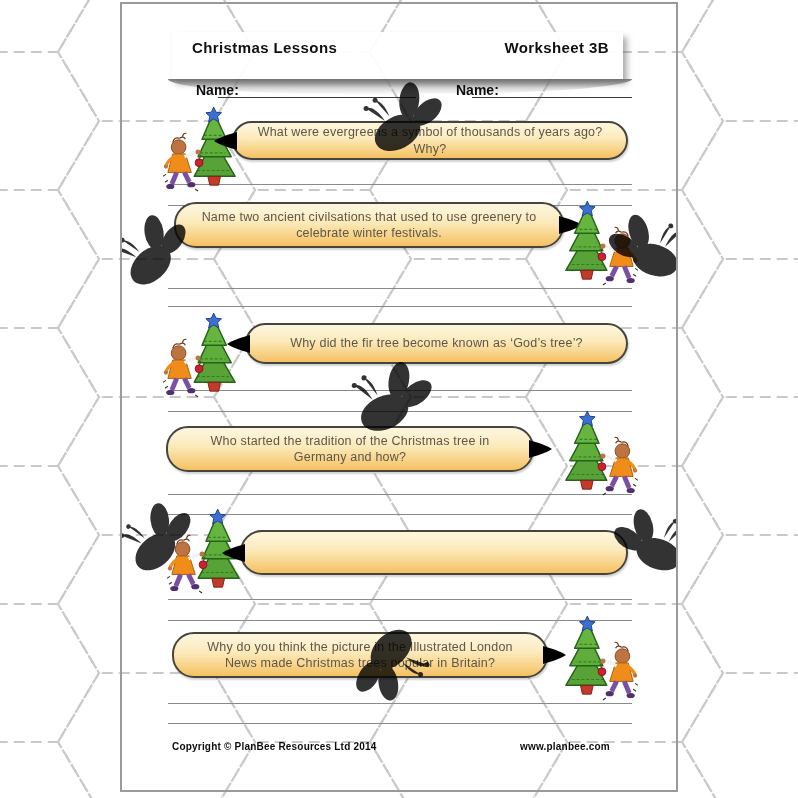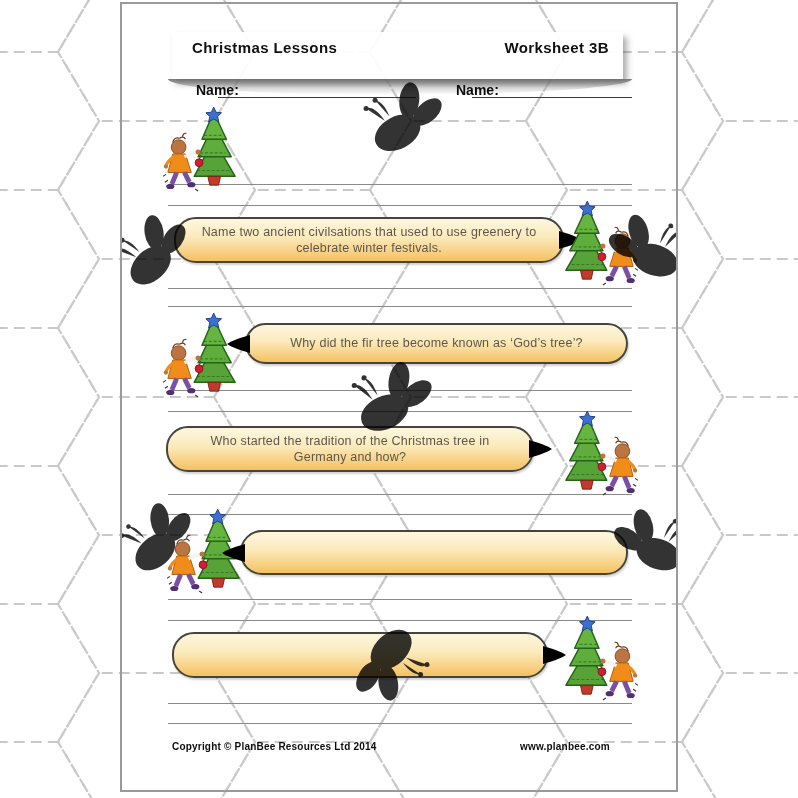--- a/index.html
+++ b/index.html
@@ -153,22 +153,28 @@
     <div class="rule" style="top:494px"></div>
     <div class="rule" style="top:514px"></div>
     <div class="rule" style="top:599px"></div>
     <div class="rule" style="top:620px"></div>
     <div class="rule" style="top:703px"></div>
     <div class="rule" style="top:723px"></div>
 
     <svg class="kid" style="left:163px;top:106px" viewBox="0 0 80 92">
         <use href="#kidtree"></use>
       </svg>
-
-    <div class="bubble" style="left:174px;top:217px;width:390px;height:46px">
+    <div class="bubble" style="left:232px;top:121px;width:396px;height:39px">
+      <svg class="tail l" viewBox="0 0 26 20">
+          <use href="#tailpath"></use>
+        </svg>
+      <span>What were evergreens a symbol of thousands of years ago? Why?</span>
+    </div>
+
+    <div class="bubble" style="left:174px;top:202px;width:390px;height:46px">
       <svg class="tail r" viewBox="0 0 26 20">
           <use href="#tailpath"></use>
         </svg>
       <span>Name two ancient civilsations that used to use greenery to celebrate winter festivals.</span>
     </div>
     <svg class="kid m" style="left:560px;top:200px" viewBox="0 0 80 92">
         <use href="#kidtree"></use>
       </svg>
 
     <svg class="kid" style="left:163px;top:312px" viewBox="0 0 80 92">
@@ -197,20 +203,21 @@
     <div class="bubble" style="left:240px;top:530px;width:388px;height:45px">
       <svg class="tail l" viewBox="0 0 26 20">
           <use href="#tailpath"></use>
         </svg>
     </div>
 
     <div class="bubble" style="left:172px;top:632px;width:376px;height:46px">
       <svg class="tail r" viewBox="0 0 26 20">
           <use href="#tailpath"></use>
         </svg>
+      <span>Why do you think the picture in the Illustrated London News made Christmas trees popular in Britain?</span>
     </div>
     <svg class="kid m" style="left:560px;top:615px" viewBox="0 0 80 92">
         <use href="#kidtree"></use>
       </svg>
 
     <span class="footer" style="left:172px">Copyright © PlanBee Resources Ltd 2014</span>
     <span class="footer" style="left:520px;width:112px;text-align:left">www.planbee.com</span>
   </div>
 
   <div style="position:absolute;left:122px;top:4px;width:554px;height:786px;overflow:hidden;z-index:5;pointer-events:none">

